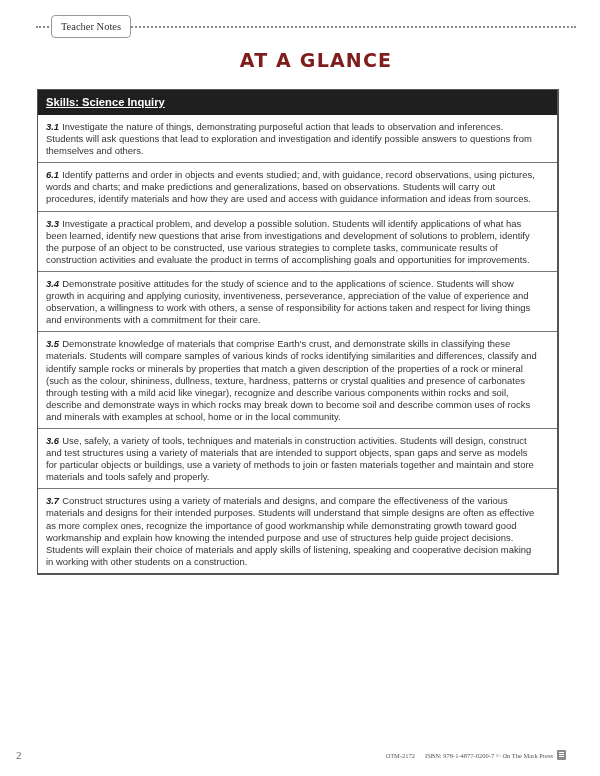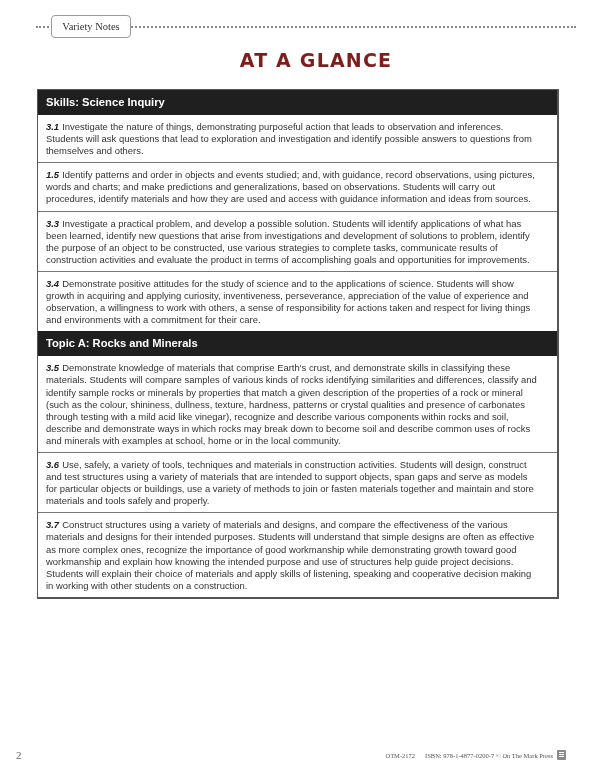--- a/index.html
+++ b/index.html
@@ -21,21 +21,21 @@
       font-family: "DejaVu Sans", sans-serif; font-size: 19px; font-weight: bold;
       letter-spacing: 1.2px; color: #7f1d1d;
     }
 
     .table {
       position: absolute; left: 37px; top: 89px; width: 522px;
       border: 1.5px solid #555; border-right-width: 2px; border-bottom-width: 2px;
     }
     .section-head {
       background: #1f1f1f; color: #ffffff; font-weight: bold;
-      font-size: 11.2px; height: 25px; line-height: 25px; padding-left: 8px;
+      font-size: 11.2px; height: 25px; line-height: 25px; padding-left: 8px; text-decoration: underline;
     }
     .row {
       background: #fff; border-top: 1px solid #777;
       font-size: 9.45px; line-height: 12.1px; color: #333;
       padding: 6px 20px 5px 8px;
     }
     .section-head + .row { border-top: none; }
     .row .num { font-weight: bold; font-style: italic; color: #1a1a1a; margin-right: 3px; }
 
     .page-num {
@@ -55,42 +55,41 @@
     .book-icon::before {
       content: ""; position: absolute; left: 2px; top: 2px; width: 5px; height: 1px;
       background: #fff; box-shadow: 0 2px 0 #fff, 0 4px 0 #fff;
     }
   </style>
 </head>
 <body>
 
 <div class="top-rule"></div>
 <div class="tab">
-  <span>Variety Notes</span>
+  <span>Teacher Notes</span>
 </div>
 <div class="title">AT A GLANCE</div>
 
 <div class="table">
 
   <div class="section-head">Skills: Science Inquiry</div>
   <div class="row">
     <span class="num">3.1</span><span>Investigate the nature of things, demonstrating purposeful action that leads to observation and inferences. Students will ask questions that lead to exploration and investigation and identify possible answers to questions from themselves and others.</span>
   </div>
   <div class="row">
-    <span class="num">1.5</span><span>Identify patterns and order in objects and events studied; and, with guidance, record observations, using pictures, words and charts; and make predictions and generalizations, based on observations. Students will carry out procedures, identify materials and how they are used and access with guidance information and ideas from sources.</span>
+    <span class="num">6.1</span><span>Identify patterns and order in objects and events studied; and, with guidance, record observations, using pictures, words and charts; and make predictions and generalizations, based on observations. Students will carry out procedures, identify materials and how they are used and access with guidance information and ideas from sources.</span>
   </div>
   <div class="row">
     <span class="num">3.3</span><span>Investigate a practical problem, and develop a possible solution. Students will identify applications of what has been learned, identify new questions that arise from investigations and development of solutions to problem, identify the purpose of an object to be constructed, use various strategies to complete tasks, communicate results of construction activities and evaluate the product in terms of accomplishing goals and opportunities for improvements.</span>
   </div>
 
   <div class="row">
     <span class="num">3.4</span><span>Demonstrate positive attitudes for the study of science and to the applications of science. Students will show growth in acquiring and applying curiosity, inventiveness, perseverance, appreciation of the value of experience and observation, a willingness to work with others, a sense of responsibility for actions taken and respect for living things and environments with a commitment for their care.</span>
   </div>
 
-  <div class="section-head">Topic A: Rocks and Minerals</div>
   <div class="row">
     <span class="num">3.5</span><span>Demonstrate knowledge of materials that comprise Earth's crust, and demonstrate skills in classifying these materials. Students will compare samples of various kinds of rocks identifying similarities and differences, classify and identify sample rocks or minerals by properties that match a given description of the properties of a rock or mineral (such as the colour, shininess, dullness, texture, hardness, patterns or crystal qualities and presence of carbonates through testing with a mild acid like vinegar), recognize and describe various components within rocks and soil, describe and demonstrate ways in which rocks may break down to become soil and describe common uses of rocks and minerals with examples at school, home or in the local community.</span>
   </div>
 
   <div class="row">
     <span class="num">3.6</span><span>Use, safely, a variety of tools, techniques and materials in construction activities. Students will design, construct and test structures using a variety of materials that are intended to support objects, span gaps and serve as models for particular objects or buildings, use a variety of methods to join or fasten materials together and maintain and store materials and tools safely and properly.</span>
   </div>
   <div class="row">
     <span class="num">3.7</span><span>Construct structures using a variety of materials and designs, and compare the effectiveness of the various materials and designs for their intended purposes. Students will understand that simple designs are often as effective as more complex ones, recognize the importance of good workmanship while demonstrating growth toward good workmanship and explain how knowing the intended purpose and use of structures help guide project decisions. Students will explain their choice of materials and apply skills of listening, speaking and cooperative decision making in working with other students on a construction.</span>
   </div>

